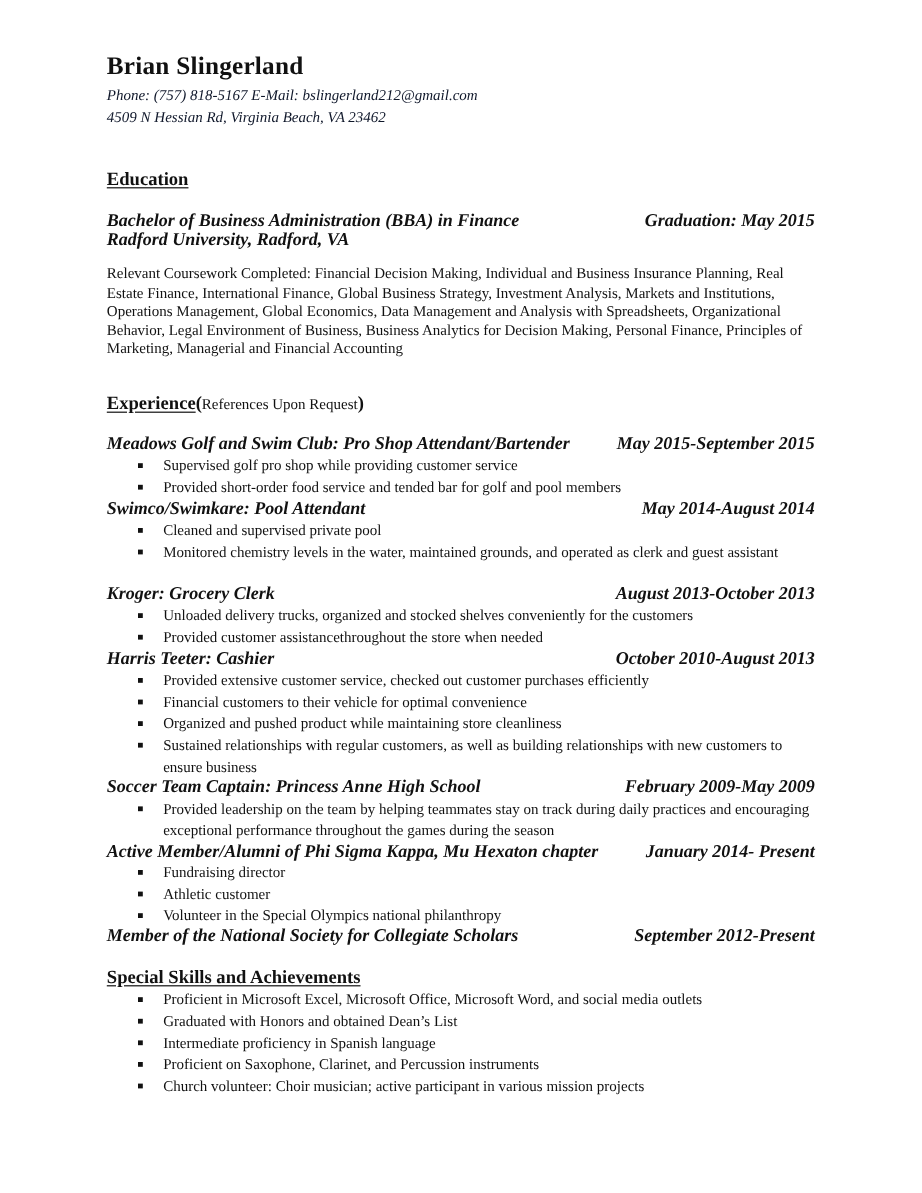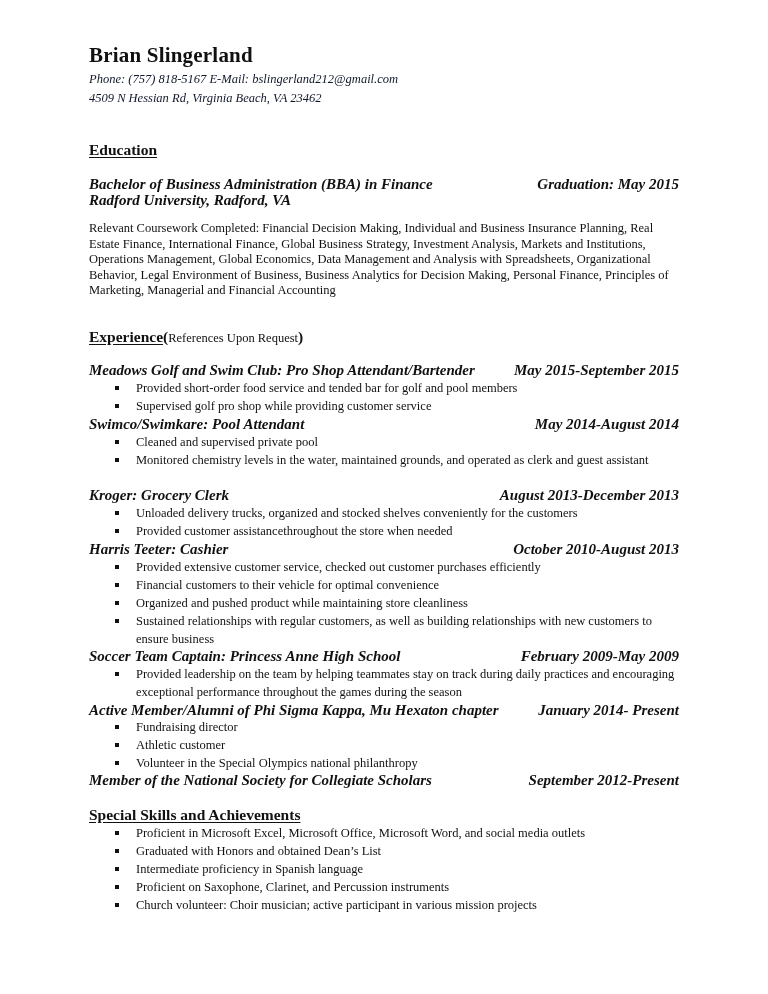--- a/index.html
+++ b/index.html
@@ -39,36 +39,36 @@
 
   <div class="h-sec" style="top:328px;">
     <span>Experience</span><span class="paren"> (</span><span class="note">References Upon Request</span><span class="paren">)</span>
   </div>
 
   <div class="row" style="top:362px;">
     <span>Meadows Golf and Swim Club: Pro Shop Attendant/Bartender</span>
     <span class="right">May 2015-September 2015</span>
   </div>
   <ul class="bullets" style="top:379px;">
+    <li><span class="sq"></span><span>Supervised golf pro shop while providing customer service</span></li>
     <li><span class="sq"></span><span>Provided short-order food service and tended bar for golf and pool members</span></li>
-    <li><span class="sq"></span><span>Supervised golf pro shop while providing customer service</span></li>
   </ul>
 
   <div class="row" style="top:416px;">
     <span>Swimco/Swimkare: Pool Attendant</span>
     <span class="right">May 2014-August 2014</span>
   </div>
   <ul class="bullets" style="top:433px;">
     <li><span class="sq"></span><span>Cleaned and supervised private pool</span></li>
     <li><span class="sq"></span><span>Monitored chemistry levels in the water, maintained  grounds, and operated as clerk and guest assistant</span></li>
   </ul>
 
   <div class="row" style="top:487px;">
     <span>Kroger: Grocery Clerk</span>
-    <span class="right">August 2013-December 2013</span>
+    <span class="right">August 2013-October 2013</span>
   </div>
   <ul class="bullets" style="top:504px;">
     <li><span class="sq"></span><span>Unloaded delivery trucks, organized and stocked shelves conveniently for the customers</span></li>
     <li><span class="sq"></span><span>Provided customer assistancethroughout the store when needed</span></li>
   </ul>
 
   <div class="row" style="top:541px;">
     <span>Harris Teeter: Cashier</span>
     <span class="right">October 2010-August 2013</span>
   </div>

